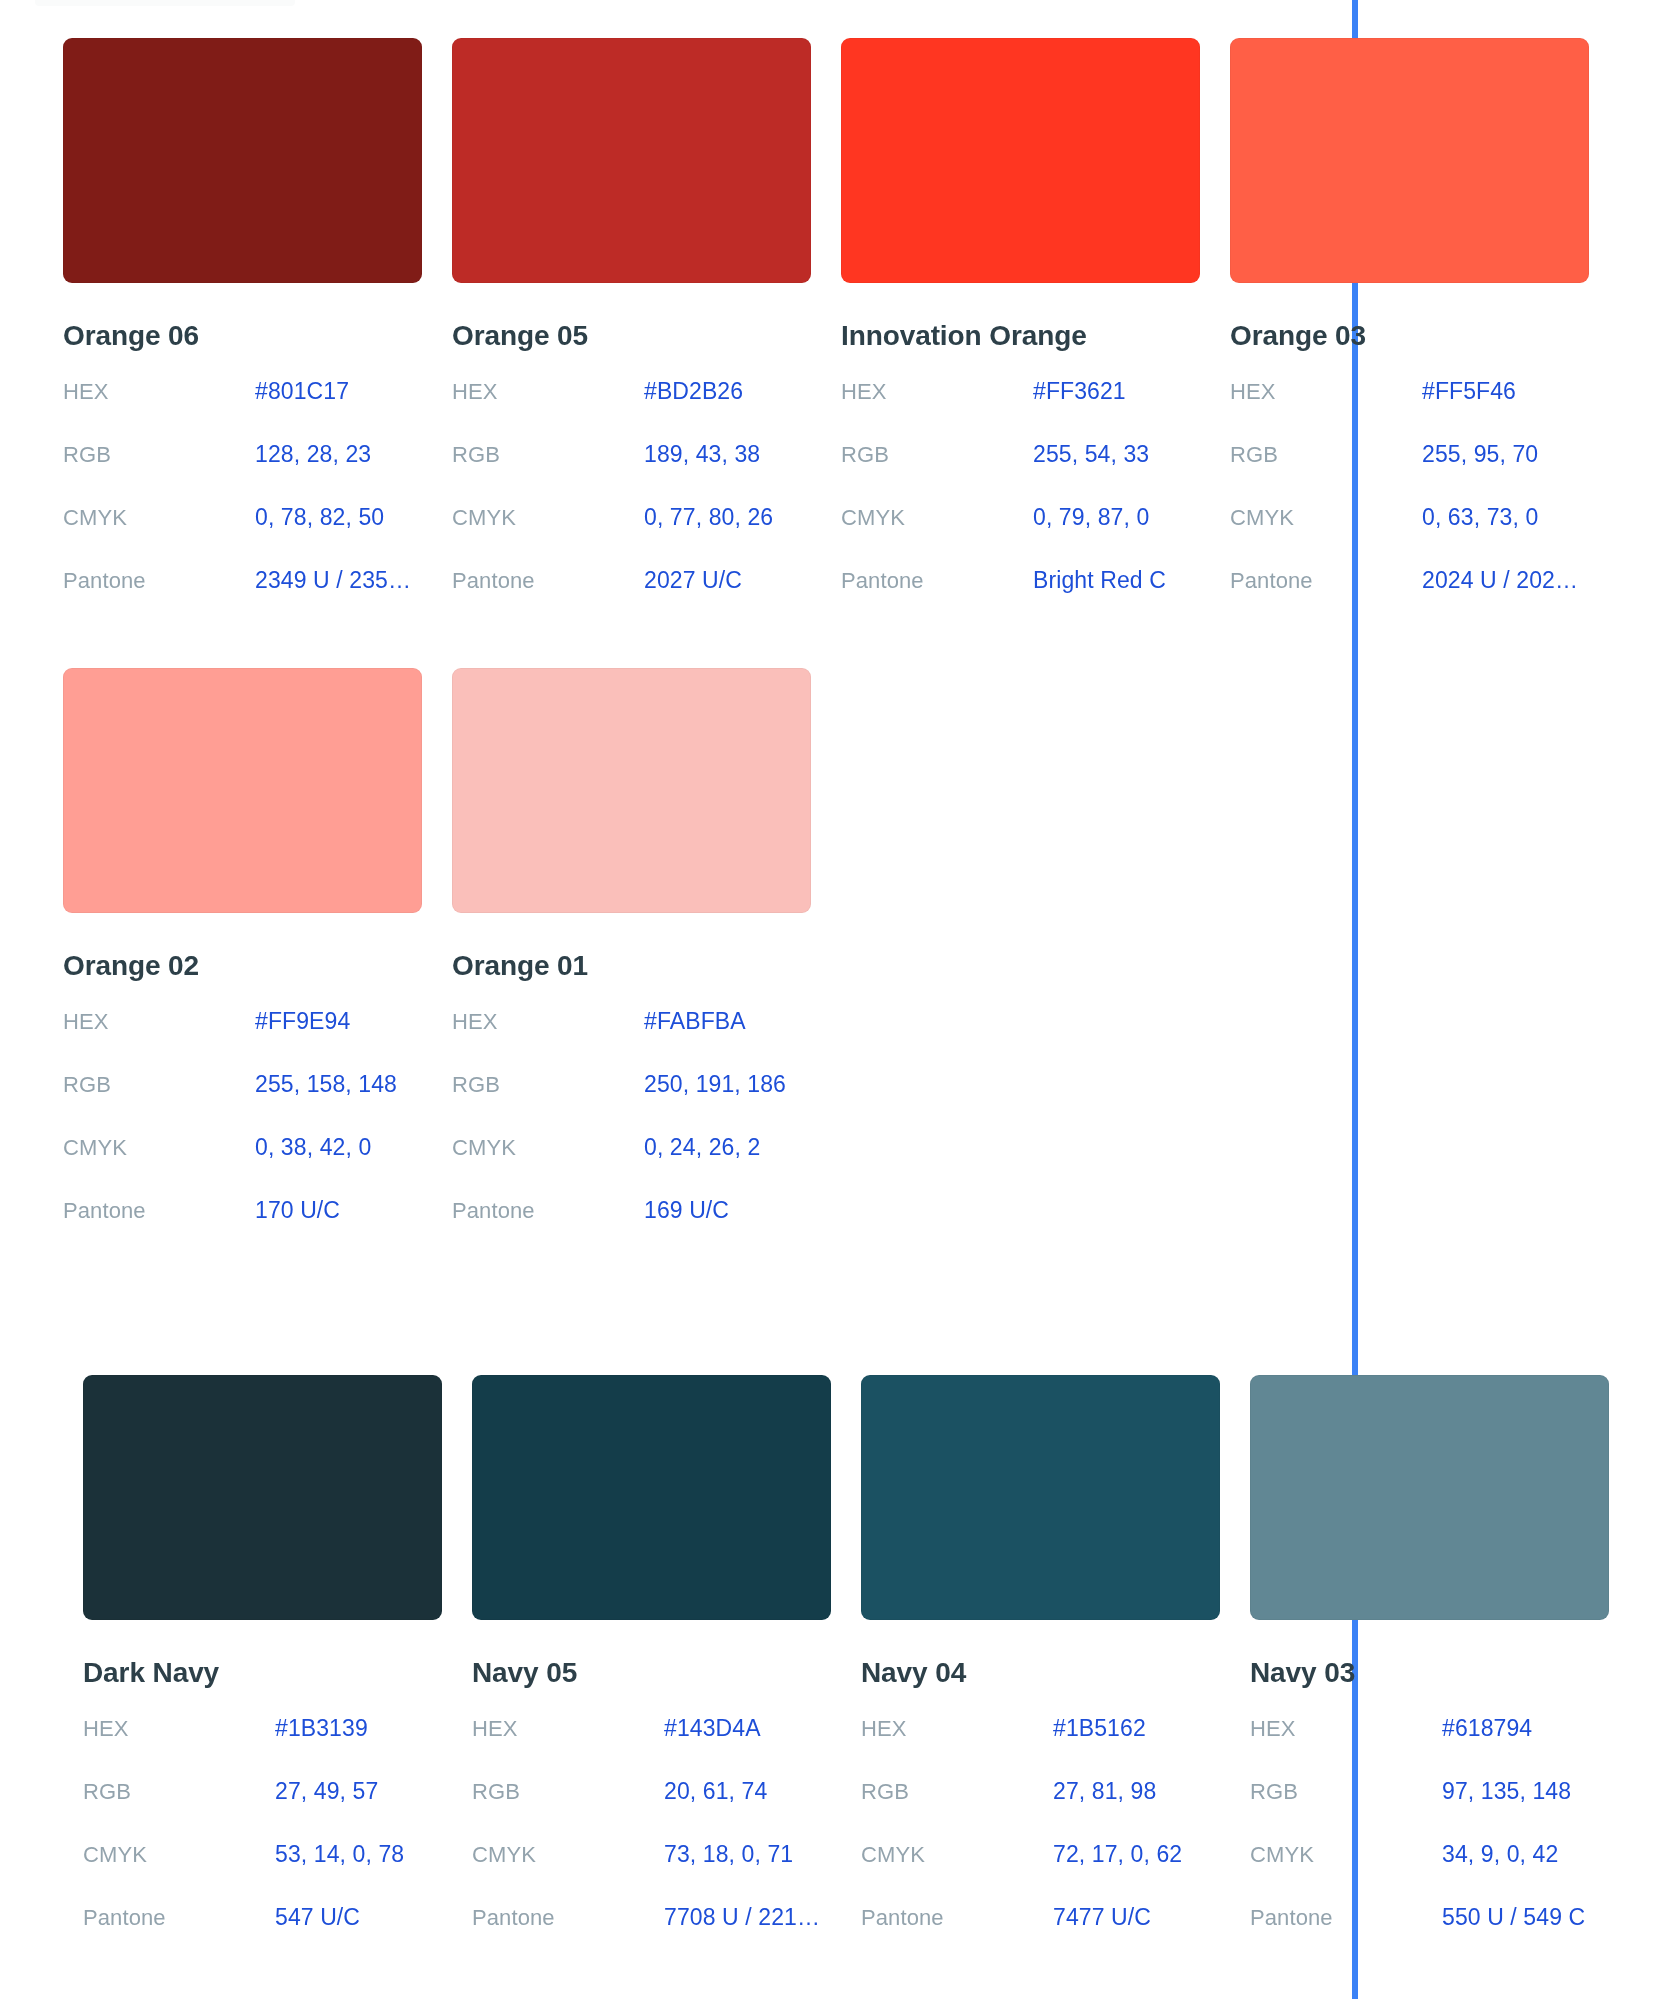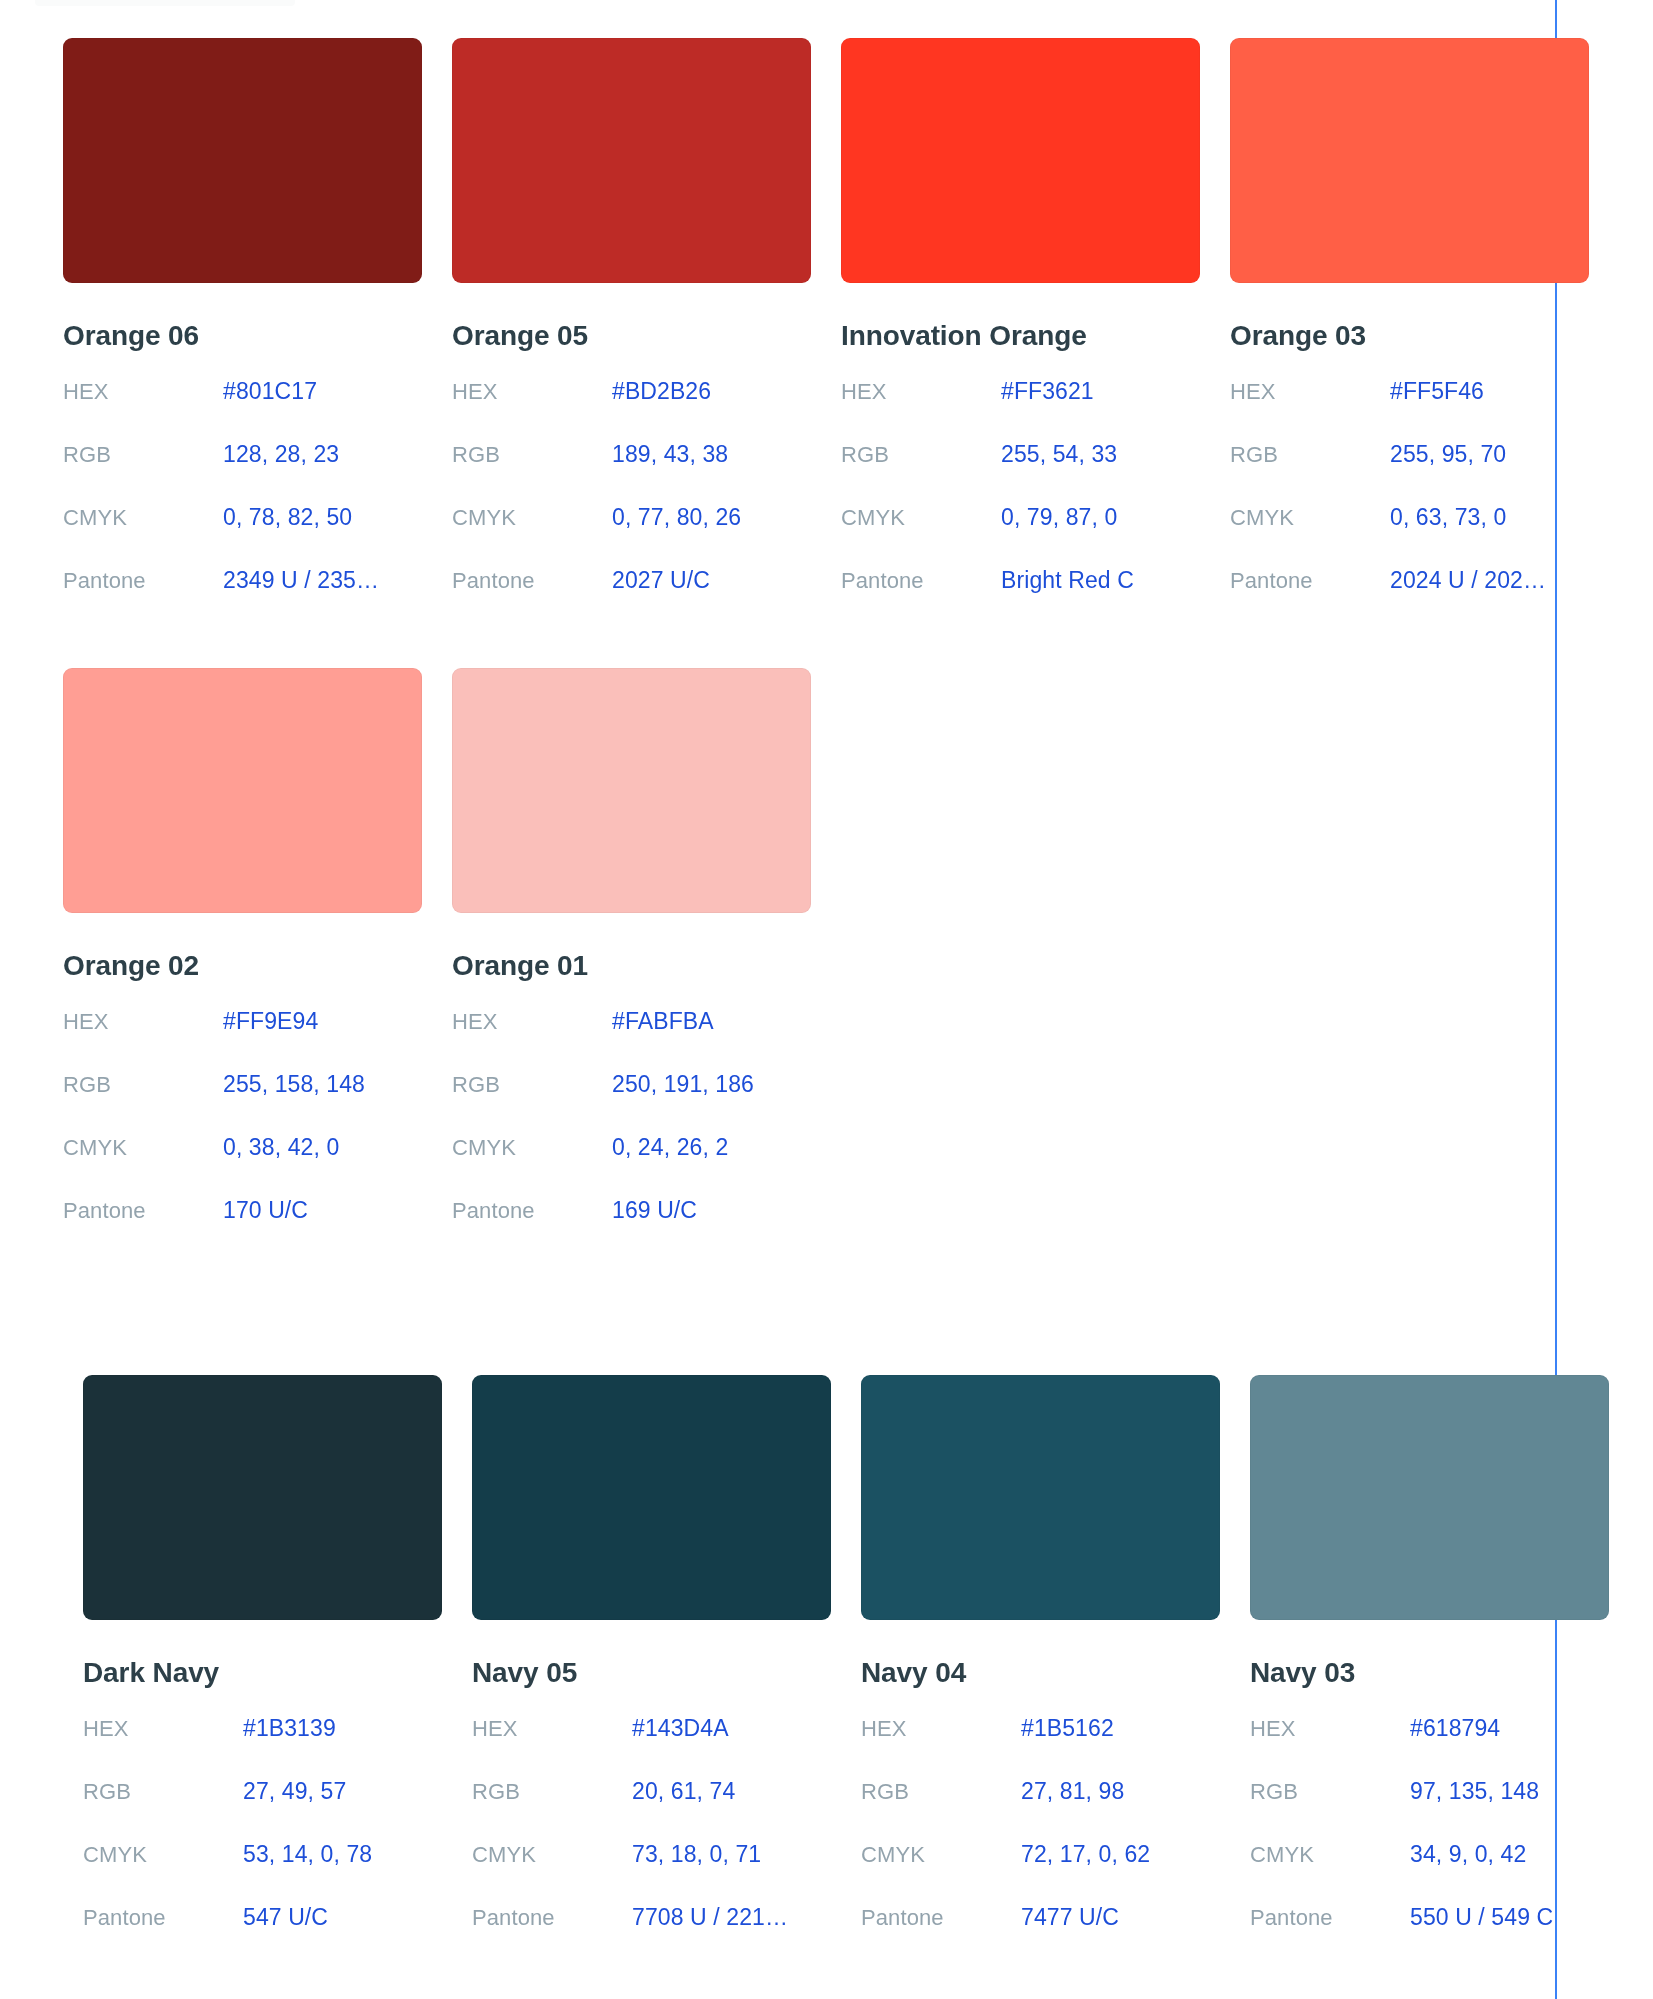--- a/index.html
+++ b/index.html
@@ -8,24 +8,24 @@
   html, body {
     width: 1653px;
     height: 1999px;
     background: #ffffff;
     font-family: "Liberation Sans", "DejaVu Sans", sans-serif;
     overflow: hidden;
   }
 
   .page {
     position: relative;
-    width: 1557px;
+    width: 1358px;
     height: 1999px;
     background: #ffffff;
-    border-right: 2px solid #3b82f6;
+    border-right: 6px solid #3b82f6;
   }
 
   
   .top-artifact {
     position: absolute;
     left: 35px;
     top: -8px;
     width: 260px;
     height: 14px;
     background: #fafbfb;
@@ -73,20 +73,21 @@
   }
 
   .swatch-info {
     margin-top: 25px;
   }
 
   .info-row {
     display: flex;
     align-items: baseline;
     height: 63px;
+    gap: 32px;
   }
 
   .info-label {
     width: 160px;
     flex: 0 0 160px;
     font-size: 22px;
     font-weight: 400;
     color: #93a3ad;
     letter-spacing: 0.1px;
   }

